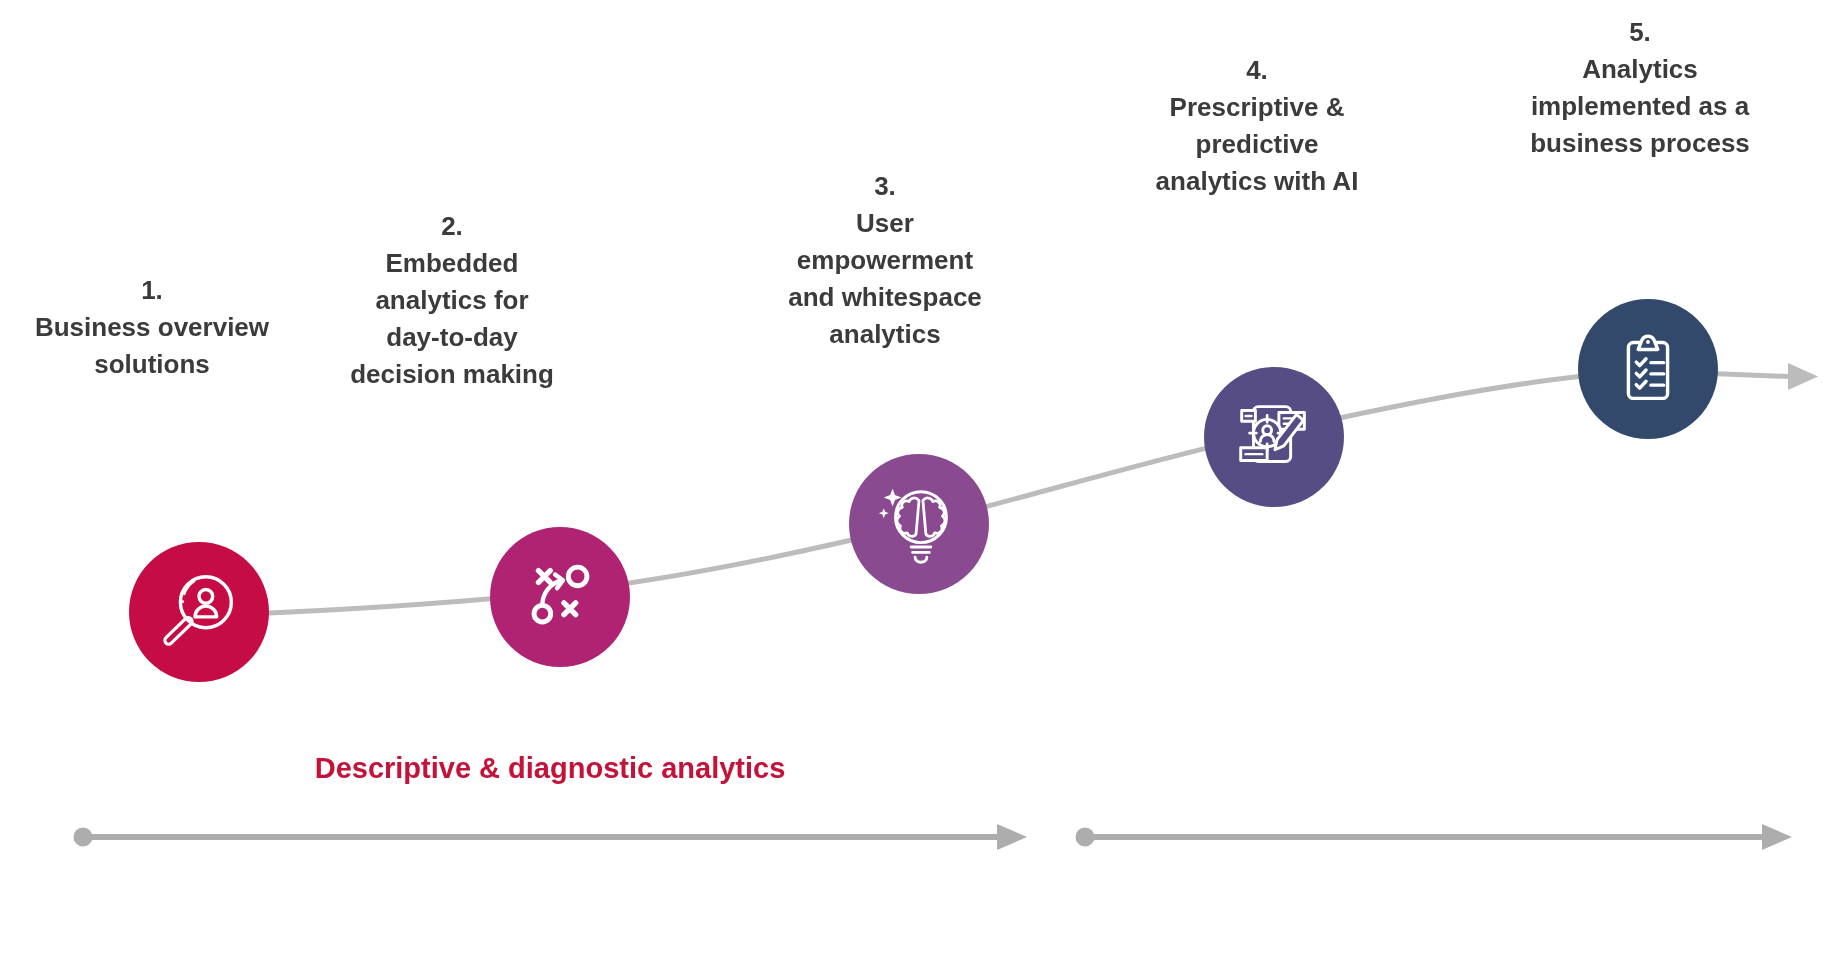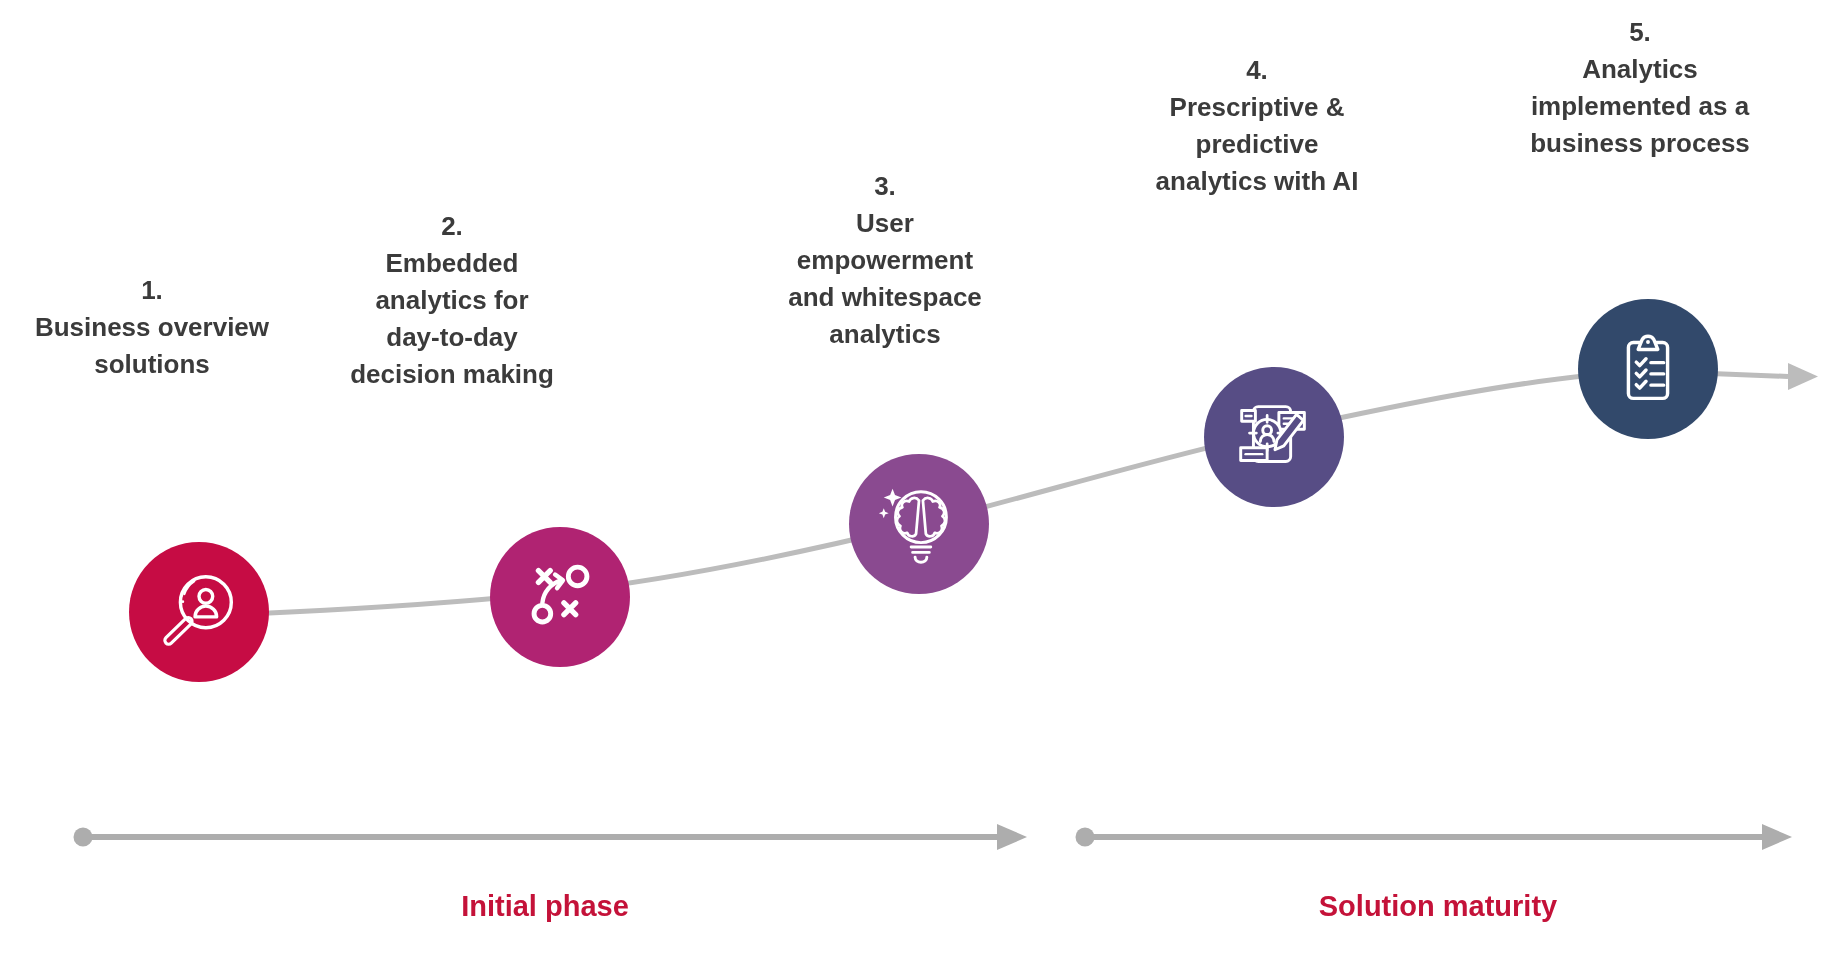--- a/index.html
+++ b/index.html
@@ -145,16 +145,15 @@
         <path d="M38,28 l4,-10 a7,7 0 0 1 12,0 l4,10 z" style="fill: rgb(50, 73, 107);"></path>
         <circle cx="48" cy="20.5" r="2" fill="#ffffff" stroke="none"></circle>
         <path d="M36,41 l3.5,3.5 6.5,-7"></path>
         <path d="M36,52.5 l3.5,3.5 6.5,-7"></path>
         <path d="M36,64 l3.5,3.5 6.5,-7"></path>
         <path d="M51,41.5 h13 M51,53 h13 M51,64.5 h13"></path>
       </g>
     </svg>
   </div>
 
-  <div class="phase-bottom-label p1">Initial phase</div>
-  <div class="phase-bottom-label p2">Solution maturity</div>
+  <div class="phase-top-label p1">Descriptive &amp; diagnostic analytics</div>
 
 </div>
 
 </body></html>

